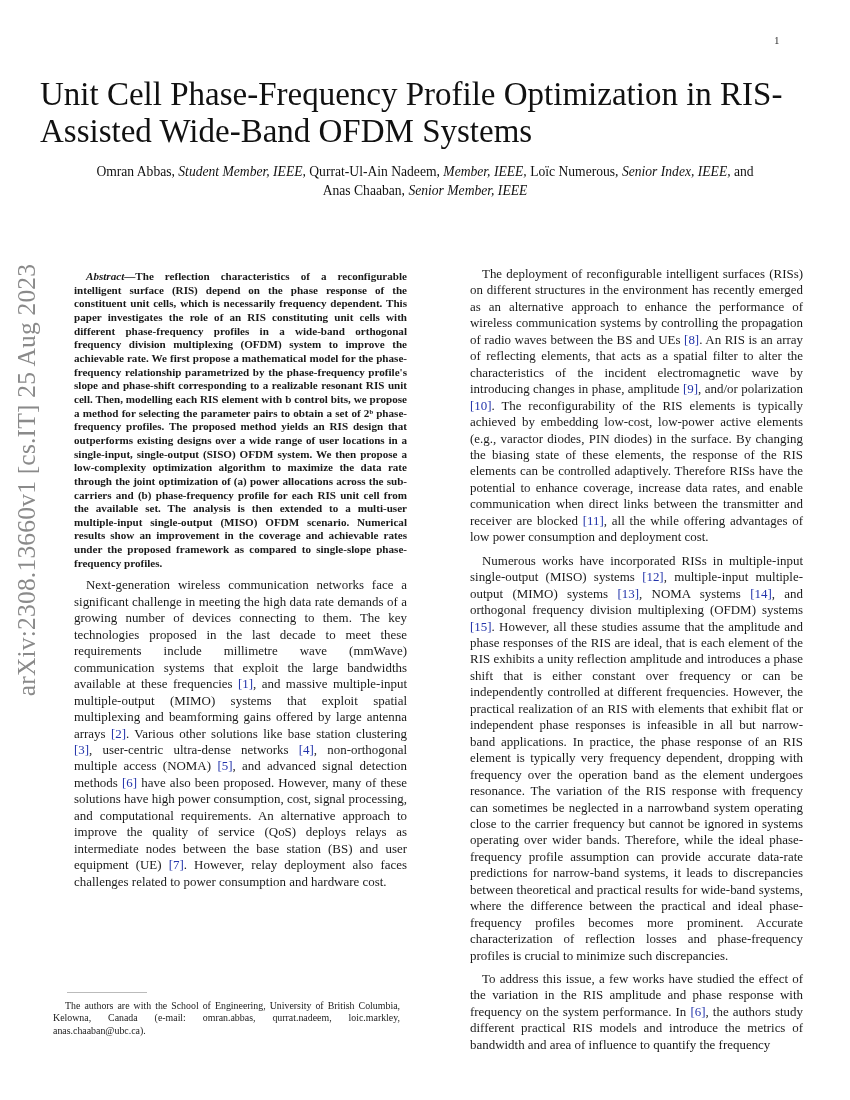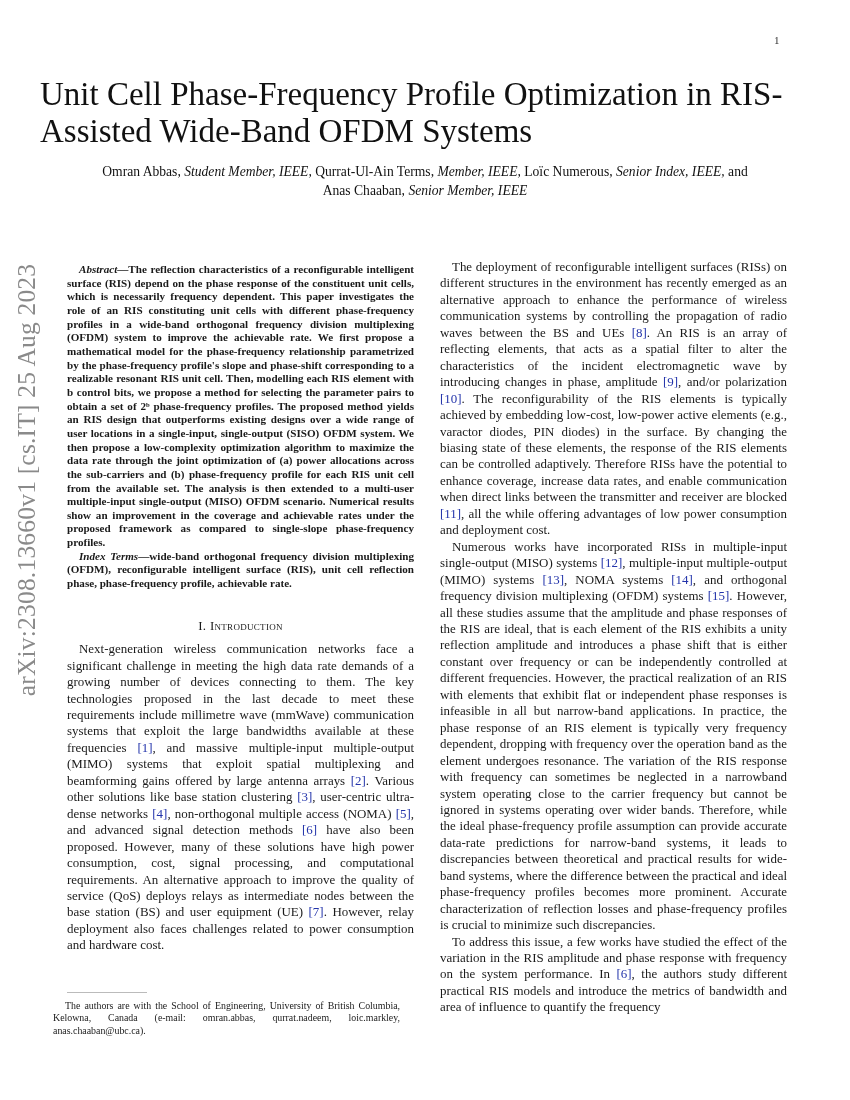--- a/index.html
+++ b/index.html
@@ -9,50 +9,48 @@
   .arxiv { position:absolute; left:4px; top:270px; width:46px; height:420px; }
   .arxiv span { position:absolute; left:50%; top:50%; transform:translate(-50%,-50%) rotate(-90deg);
                 white-space:nowrap; font-size:25.5px; color:#8a8a8a; letter-spacing:0.2px; }
   .title { position:absolute; left:40px; top:76px; width:770px; text-align:left;
            font-size:33px; line-height:37px; color:#111; }
   .authors { position:absolute; left:90px; top:162px; width:670px; text-align:center;
              font-size:13.6px; line-height:19px; color:#111; }
   .authors i { font-style:italic; }
   .col { position:absolute; width:347px; font-size:12.95px; line-height:16.45px; text-align:justify; }
   .col-left { left:67px; top:263px; }
-  .col-right { left:440px; top:259px; }
+  .col-right { left:463px; top:259px; }
   .abstract { font-weight:bold; font-size:11.1px; line-height:13.65px; text-align:justify; text-indent:12px; }
   .abstract i { font-weight:bold; font-style:italic; }
-  .para { text-indent:12px; margin:0; }
+  .para { text-indent:12px; margin:7px; }
   .section-head { text-align:center; font-size:12.95px; margin:27px 0 7px 0; letter-spacing:0.3px; }
   .section-head .sc { font-variant:small-caps; }
   .cite { color:#2233aa; }
   .footnote { position:absolute; left:53px; top:1000px; width:347px; font-size:9.9px; line-height:12.3px; text-align:justify; text-indent:12px; }
   .fn-rule { position:absolute; left:67px; top:992px; width:80px; border-top:0.5px solid #bbb; }
 </style>
 </head>
 <body>
 
 <div class="page-num">1</div>
 
 <div class="arxiv">
   <span>arXiv:2308.13660v1  [cs.IT]  25 Aug 2023</span>
 </div>
 
 <div class="title">Unit Cell Phase-Frequency Profile Optimization in RIS-Assisted Wide-Band OFDM Systems</div>
 
 <div class="authors">
-  <span>Omran Abbas, </span><i>Student Member, IEEE,</i><span> Qurrat-Ul-Ain Terms, </span><i>Member, IEEE,</i><span> Loïc Numerous, </span><i>Senior Index, IEEE,</i><span> and Anas Chaaban, </span><i>Senior Member, IEEE</i>
+  <span>Omran Abbas, </span><i>Student Member, IEEE,</i><span> Qurrat-Ul-Ain Nadeem, </span><i>Member, IEEE,</i><span> Loïc Numerous, </span><i>Senior Index, IEEE,</i><span> and Anas Chaaban, </span><i>Senior Member, IEEE</i>
 </div>
 
 <div class="col col-left">
   <p class="abstract para"><i>Abstract</i><span>—The reflection characteristics of a reconfigurable intelligent surface (RIS) depend on the phase response of the constituent unit cells, which is necessarily frequency dependent. This paper investigates the role of an RIS constituting unit cells with different phase-frequency profiles in a wide-band orthogonal frequency division multiplexing (OFDM) system to improve the achievable rate. We first propose a mathematical model for the phase-frequency relationship parametrized by the phase-frequency profile's slope and phase-shift corresponding to a realizable resonant RIS unit cell. Then, modelling each RIS element with b control bits,  we propose a method for selecting the parameter pairs to obtain a set of 2ᵇ phase-frequency profiles. The proposed method yields an RIS design that outperforms existing designs over a wide range of user locations in a single-input, single-output (SISO) OFDM system. We then propose a low-complexity optimization algorithm to maximize the data rate through the joint optimization of (a) power allocations across the sub-carriers and (b) phase-frequency profile for each RIS unit cell from the available set. The analysis is then extended to a multi-user multiple-input single-output (MISO) OFDM scenario. Numerical results show an improvement in the coverage and achievable rates under the proposed framework as compared to single-slope phase-frequency profiles.</span></p>
-  <p class="abstract para"><i>Index Terms</i><span>—wide-band orthogonal frequency division multiplexing (OFDM), reconfigurable intelligent surface (RIS), unit cell reflection phase, phase-frequency profile, achievable rate.</span></p>
 
-  <div class="section-head"><span>I. </span><span class="sc">Introduction</span></div>
 
   <p class="para"><span>Next-generation wireless communication networks face a significant challenge in meeting the high data rate demands of a growing number of devices connecting to them. The key technologies proposed in the last decade to meet these requirements include millimetre wave (mmWave) communication systems that exploit the large bandwidths available at these frequencies </span><a class="cite">[1]</a><span>, and massive multiple-input multiple-output (MIMO) systems that exploit spatial multiplexing and beamforming gains offered by large antenna arrays </span><a class="cite">[2]</a><span>. Various other solutions like base station clustering </span><a class="cite">[3]</a><span>, user-centric ultra-dense networks </span><a class="cite">[4]</a><span>, non-orthogonal multiple access (NOMA) </span><a class="cite">[5]</a><span>, and advanced signal detection methods </span><a class="cite">[6]</a><span> have also been proposed. However, many of these solutions have high power consumption, cost, signal processing, and computational requirements. An alternative approach to improve the quality of service (QoS) deploys relays as intermediate nodes between the base station (BS) and user equipment (UE) </span><a class="cite">[7]</a><span>. However, relay deployment also faces challenges related to power consumption and hardware cost.</span></p>
 </div>
 
 <div class="fn-rule"></div>
 <div class="footnote">The authors are with the School of Engineering, University of British Columbia, Kelowna, Canada (e-mail: omran.abbas, qurrat.nadeem, loic.markley, anas.chaaban@ubc.ca).</div>
 
 <div class="col col-right">
   <p class="para"><span>The deployment of reconfigurable intelligent surfaces (RISs) on different structures in the environment has recently emerged as an alternative approach to enhance the performance of wireless communication systems by controlling the propagation of radio waves between the BS and UEs </span><a class="cite">[8]</a><span>. An RIS is an array of reflecting elements, that acts as a spatial filter to alter the characteristics of the incident electromagnetic wave by introducing changes in phase, amplitude </span><a class="cite">[9]</a><span>, and/or polarization </span><a class="cite">[10]</a><span>. The reconfigurability of the RIS elements is typically achieved by embedding low-cost, low-power active elements (e.g., varactor diodes, PIN diodes) in the surface. By changing the biasing state of these elements, the response of the RIS elements can be controlled adaptively. Therefore RISs have the potential to enhance coverage, increase data rates, and enable communication when direct links between the transmitter and receiver are blocked </span><a class="cite">[11]</a><span>, all the while offering advantages of low power consumption and deployment cost.</span></p>
   <p class="para"><span>Numerous works have incorporated RISs in multiple-input single-output (MISO) systems </span><a class="cite">[12]</a><span>, multiple-input multiple-output (MIMO) systems </span><a class="cite">[13]</a><span>, NOMA systems </span><a class="cite">[14]</a><span>, and orthogonal frequency division multiplexing (OFDM) systems </span><a class="cite">[15]</a><span>. However, all these studies assume that the amplitude and phase responses of the RIS are ideal, that is each element of the RIS exhibits a unity reflection amplitude and introduces a phase shift that is either constant over frequency or can be independently controlled at different frequencies. However, the practical realization of an RIS with elements that exhibit flat or independent phase responses is infeasible in all but narrow-band applications. In practice, the phase response of an RIS element is typically very frequency dependent, dropping with frequency over the operation band as the element undergoes resonance. The variation of the RIS response with frequency can sometimes be neglected in a narrowband system operating close to the carrier frequency but cannot be ignored in systems operating over wider bands. Therefore, while the ideal phase-frequency profile assumption can provide accurate data-rate predictions for narrow-band systems, it leads to discrepancies between theoretical and practical results for wide-band systems, where the difference between the practical and ideal phase-frequency profiles becomes more prominent. Accurate characterization of reflection losses and phase-frequency profiles is crucial to minimize such discrepancies.</span></p>

